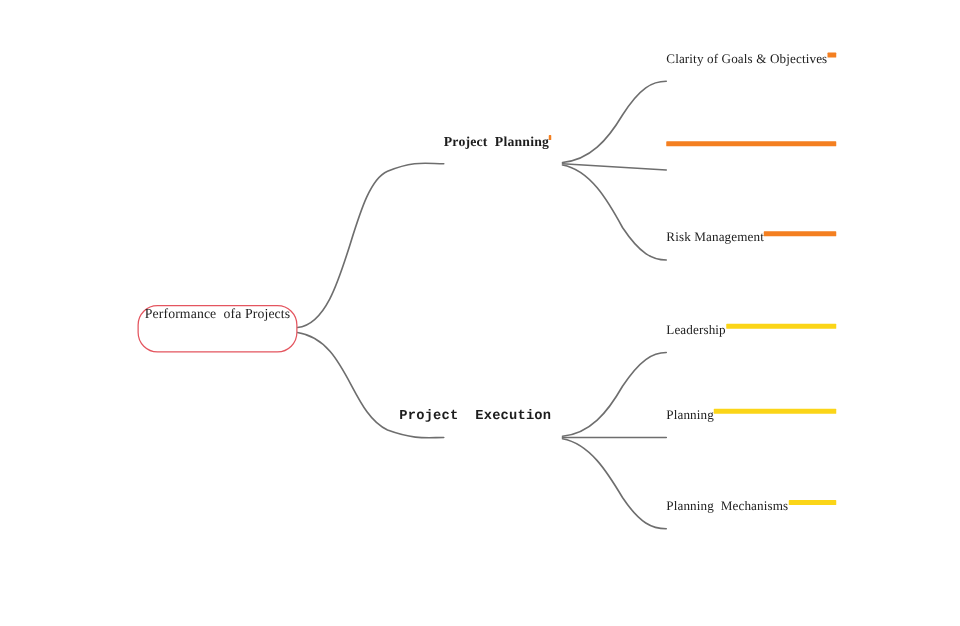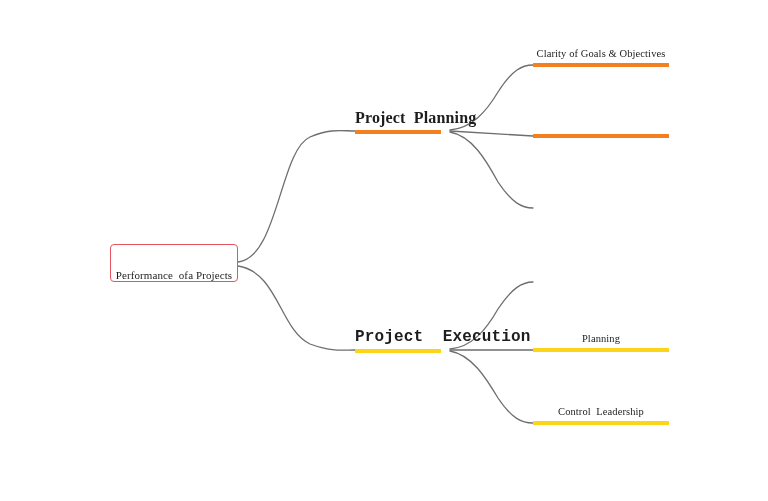--- a/index.html
+++ b/index.html
@@ -26,54 +26,54 @@
     width: 768px;
     height: 501px;
     pointer-events: none;
   }
   .node {
     position: absolute;
   }
   
   .root-node {
     border: 1.4px solid #e4555f;
-    border-radius: 4px;
+    border-radius: 16px;
     background: #ffffff;
     display: flex;
-    align-items: flex-end;
+    align-items: flex-start;
     justify-content: center;
     box-sizing: border-box;
   }
   .root-label {
     font-size: 11px;
     color: #1d1d1d;
     white-space: pre;
     letter-spacing: 0.1px;
   }
   
   .bar-node {
     display: flex;
-    flex-direction: column;
+    flex-direction: row;
     justify-content: flex-end;
     box-sizing: border-box;
   }
   .bar-node .bar-label {
     white-space: pre;
     color: #1d1d1d;
     line-height: 1.15;
     padding-bottom: 3px;
   }
   .bar-node .bar-rule {
     height: 4px;
     width: 100%;
     border-radius: 0.5px;
   }
   
   .branch .bar-label {
-    font-size: 16px;
+    font-size: 11px;
     font-weight: bold;
     text-align: center;
     letter-spacing: 0.15px;
   }
   
   .leaf .bar-label {
     font-size: 10.5px;
     font-weight: normal;
     text-align: center;
     letter-spacing: 0.1px;
@@ -112,30 +112,38 @@
 
   <div class="node bar-node leaf" style="left:533px; top:42px; width:136px; height:25px;">
     <span class="bar-label">Clarity of Goals &amp; Objectives</span>
     <span class="bar-rule" style="background:#f47f20;"></span>
   </div>
 
   <div class="node bar-node leaf" style="left:533px; top:113px; width:136px; height:25px;">
     <span class="bar-rule" style="background:#f47f20;"></span>
   </div>
 
+  <div class="node bar-node leaf" style="left:533px; top:185px; width:136px; height:25px;">
+    <span class="bar-label">Risk Management</span>
+    <span class="bar-rule" style="background:#f47f20;"></span>
+  </div>
 
   <div class="node bar-node branch" style="left:355px; top:327px; width:86px; height:26px;font-family:Liberation Mono, monospace;">
     <span class="bar-label">Project  Execution</span>
     <span class="bar-rule" style="background:#fbd518;"></span>
   </div>
 
+  <div class="node bar-node leaf" style="left:533px; top:259px; width:136px; height:25px;">
+    <span class="bar-label">Leadership</span>
+    <span class="bar-rule" style="background:#fbd518;"></span>
+  </div>
 
   <div class="node bar-node leaf" style="left:533px; top:327px; width:136px; height:25px;">
     <span class="bar-label">Planning</span>
     <span class="bar-rule" style="background:#fbd518;"></span>
   </div>
 
   <div class="node bar-node leaf" style="left:533px; top:400px; width:136px; height:25px;">
-    <span class="bar-label">Control  Leadership</span>
+    <span class="bar-label">Planning  Mechanisms</span>
     <span class="bar-rule" style="background:#fbd518;"></span>
   </div>
 
 </div>
 
 </body></html>

